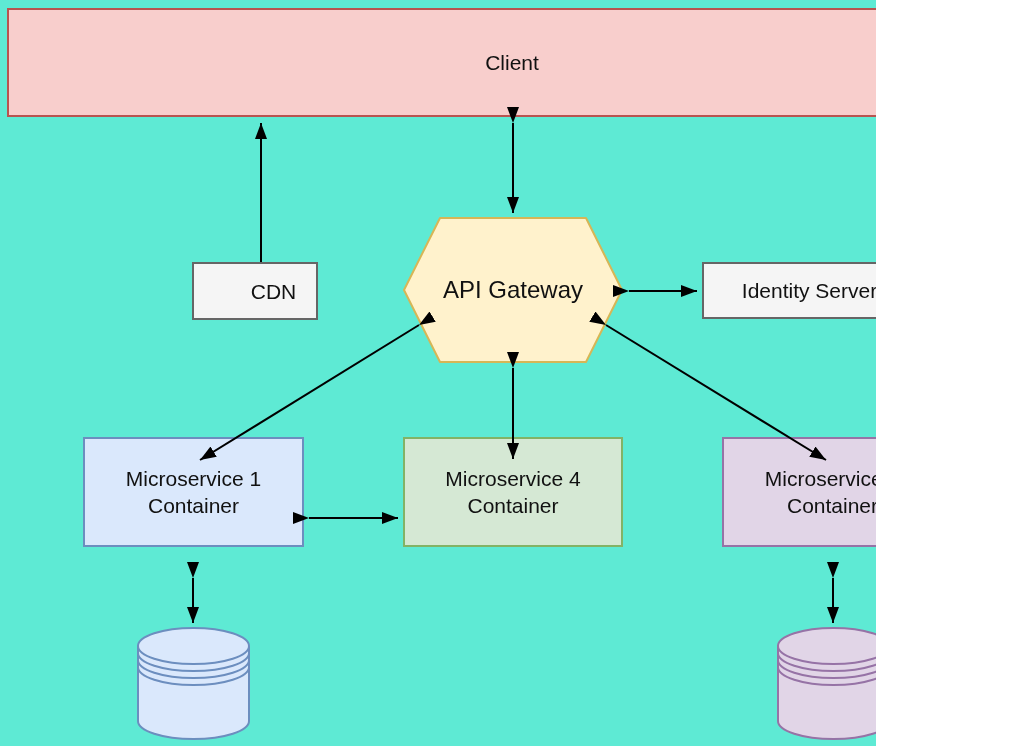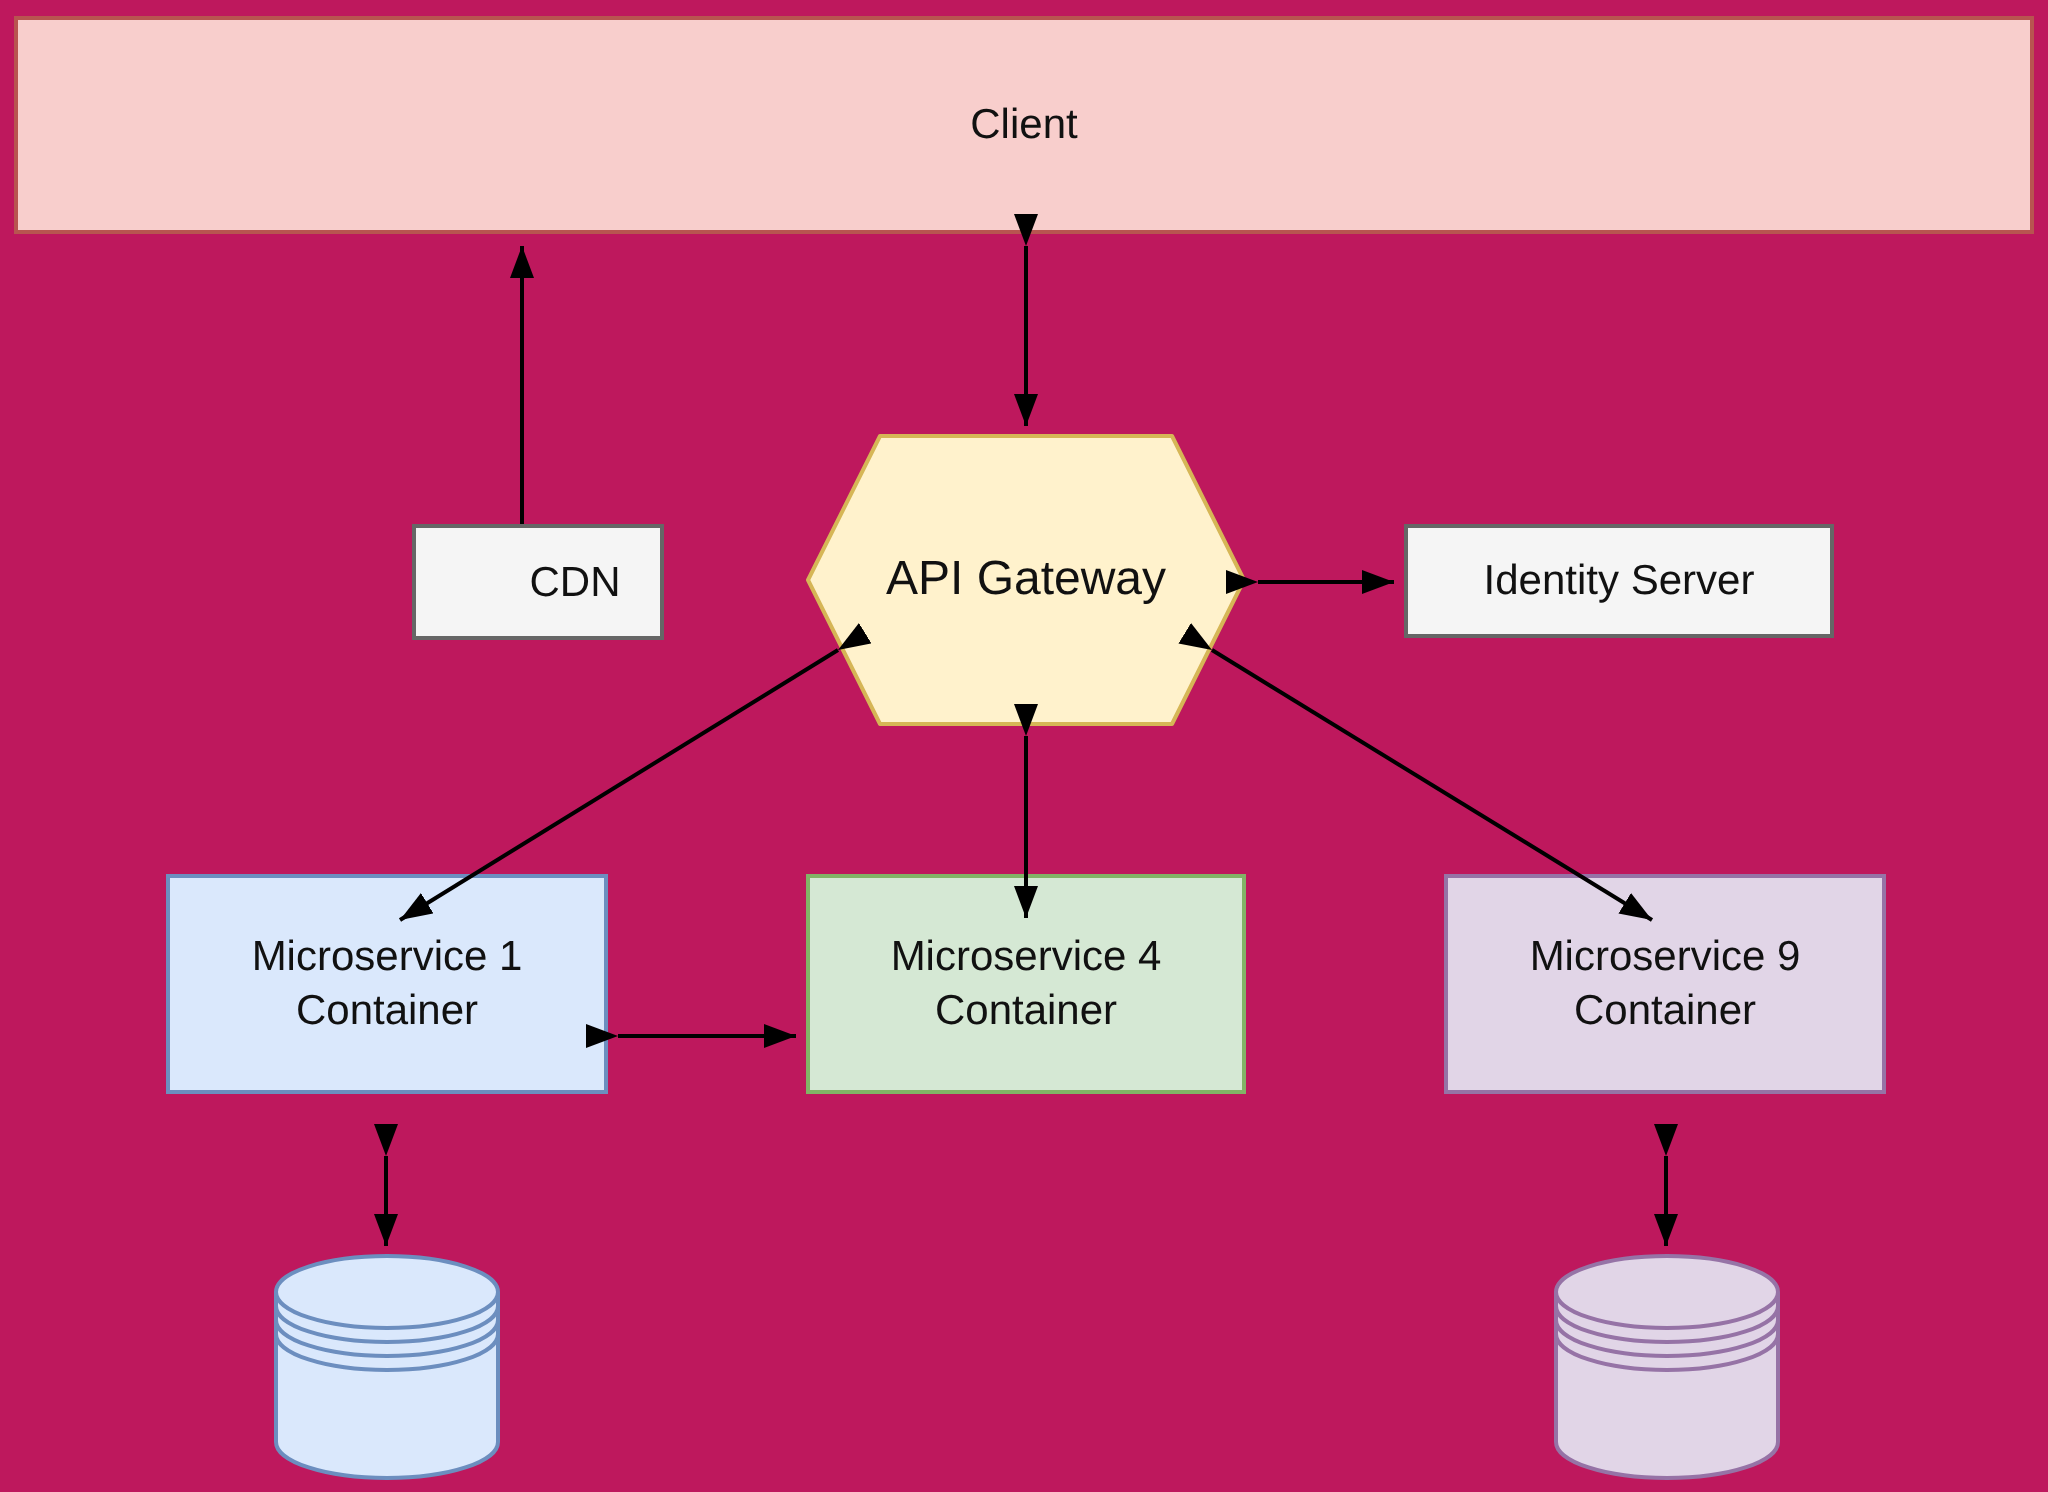--- a/index.html
+++ b/index.html
@@ -1,32 +1,32 @@
 <!DOCTYPE html>
 <html><head>
 <meta charset="utf-8">
 <style>
   html,body{margin:0;padding:0;background:#ffffff;}
   .canvas{
-    position:relative;width:1024px;height:746px;background:#be185d;
+    position:relative;width:876px;height:746px;background:#5eead4;
     font-family:"Liberation Sans",sans-serif;overflow:hidden;
   }
   .node{
     position:absolute;display:flex;align-items:center;justify-content:center;
     box-sizing:border-box;text-align:center;color:#111111;font-size:21px;
     line-height:27px;white-space:pre-line;
   }
   .node-client{
     left:7px;top:8px;width:1010px;height:109px;
     background:#f8cecc;border:2px solid #b85450;
   }
   .node-neutral{
     background:#f5f5f5;border:2px solid #666666;
   }
-  .node-cdn{left:206px;top:262px;width:126px;height:58px;padding-left:37px;}
+  .node-cdn{left:192px;top:262px;width:126px;height:58px;padding-left:37px;}
   .node-identity{left:702px;top:262px;width:215px;height:57px;}
   .node-ms{width:221px;height:110px;top:437px;}
   .node-ms1{left:83px;background:#dae8fc;border:2px solid #6c8ebf;}
   .node-ms2{left:403px;width:220px;background:#d5e8d4;border:2px solid #82b366;}
   .node-ms3{left:722px;background:#e1d5e7;border:2px solid #9673a6;}
   .hexwrap{
     position:absolute;left:403px;top:217px;width:220px;height:146px;
   }
   .hexwrap svg{position:absolute;left:0;top:0;}
   .hexlabel{

